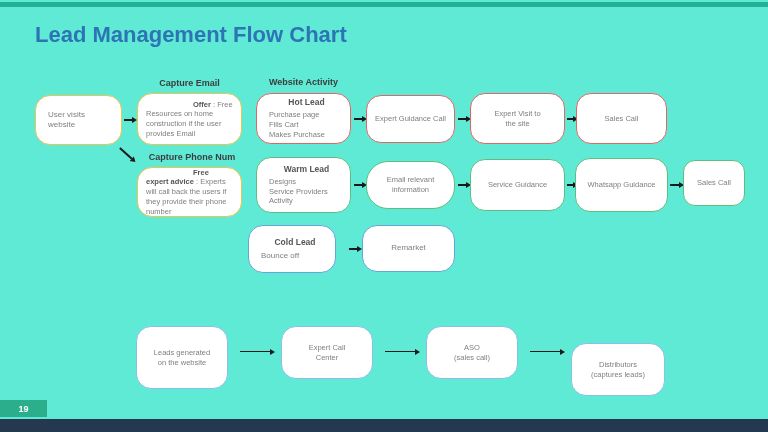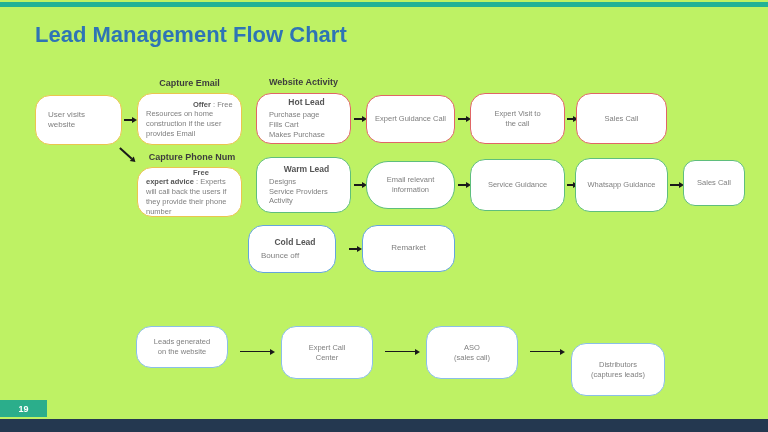--- a/index.html
+++ b/index.html
@@ -1,17 +1,17 @@
 <!DOCTYPE html>
 <html><head>
 <meta charset="utf-8">
 <style>
   html,body{margin:0;padding:0;}
   body{font-family:"Liberation Sans", sans-serif; background:#fff;}
-  .slide{position:relative; width:768px; height:432px; background:#bef264; overflow:hidden;}
+  .slide{position:relative; width:768px; height:432px; background:#5eead4; overflow:hidden;}
 
   .topbar{position:absolute; left:0; top:2px; width:768px; height:5px; background:#22b295;}
   .footerbar{position:absolute; left:0; top:419px; width:768px; height:13px; background:#243850;}
   .page-badge{position:absolute; left:0; top:400px; width:47px; height:17px; background:#2bae8b;
               color:#fff; font-size:9px; font-weight:bold; display:flex; align-items:center; justify-content:center;}
 
   .title{position:absolute; left:35px; top:22px; font-size:22px; font-weight:bold; color:#2e74b5; letter-spacing:0;}
 
   .sec-label{position:absolute; font-size:9px; font-weight:bold; color:#3d3d3d; text-align:center;}
 
@@ -71,21 +71,21 @@
   <div class="box b-red pad-left" style="left:256px; top:93px; width:95px; height:51px;">
     <div class="hdr">Hot Lead</div>
     <div class="body-line">Purchase page</div>
     <div class="body-line">Fills Cart</div>
     <div class="body-line">Makes Purchase</div>
   </div>
   <div class="arr" style="left:354px; top:118px; width:8px;"></div>
   <div class="box b-red center" style="left:366px; top:95px; width:89px; height:48px; padding:2px;">Expert Guidance Call</div>
   <div class="arr" style="left:458px; top:118px; width:8px;"></div>
   <div class="box b-red center pre" style="left:470px; top:93px; width:95px; height:51px; padding:2px;">Expert Visit to
-the call</div>
+the site</div>
   <div class="arr" style="left:567px; top:118px; width:6px;"></div>
   <div class="box b-red center" style="left:576px; top:93px; width:91px; height:51px; padding:2px;">Sales Call</div>
 
   <div class="box b-green pad-left" style="left:256px; top:157px; width:95px; height:56px;">
     <div class="hdr">Warm Lead</div>
     <div class="body-line">Designs</div>
     <div class="body-line">Service Providers</div>
     <div class="body-line">Activity</div>
   </div>
   <div class="arr" style="left:354px; top:184px; width:8px;"></div>
@@ -98,21 +98,21 @@
   <div class="arr" style="left:670px; top:184px; width:9px;"></div>
   <div class="box b-green center" style="left:683px; top:160px; width:62px; height:46px; padding:2px; border-radius:12px;">Sales Call</div>
 
   <div class="box b-blue pad-left" style="left:248px; top:225px; width:88px; height:48px;">
     <div class="hdr" style="margin-bottom:3px;">Cold Lead</div>
     <div class="body-line" style="font-size:8px;">Bounce off</div>
   </div>
   <div class="arr" style="left:349px; top:248px; width:8px;"></div>
   <div class="box b-blue center" style="left:362px; top:225px; width:93px; height:47px; padding:2px; font-size:8px;">Remarket</div>
 
-  <div class="box b-lblue center pre" style="left:136px; top:326px; width:92px; height:42px; padding:2px;">Leads generated
+  <div class="box b-lblue center pre" style="left:136px; top:326px; width:92px; height:63px; padding:2px;">Leads generated
 on the website</div>
   <div class="arr thin" style="left:240px; top:351px; width:30px;"></div>
   <div class="box b-lblue center pre" style="left:281px; top:326px; width:92px; height:53px; padding:2px;">Expert Call
 Center</div>
   <div class="arr thin" style="left:385px; top:351px; width:30px;"></div>
   <div class="box b-lblue center pre" style="left:426px; top:326px; width:92px; height:53px; padding:2px;">ASO
 (sales call)</div>
   <div class="arr thin" style="left:530px; top:351px; width:30px;"></div>
   <div class="box b-lblue center pre" style="left:571px; top:343px; width:94px; height:53px; padding:2px;">Distributors
 (captures leads)</div>

